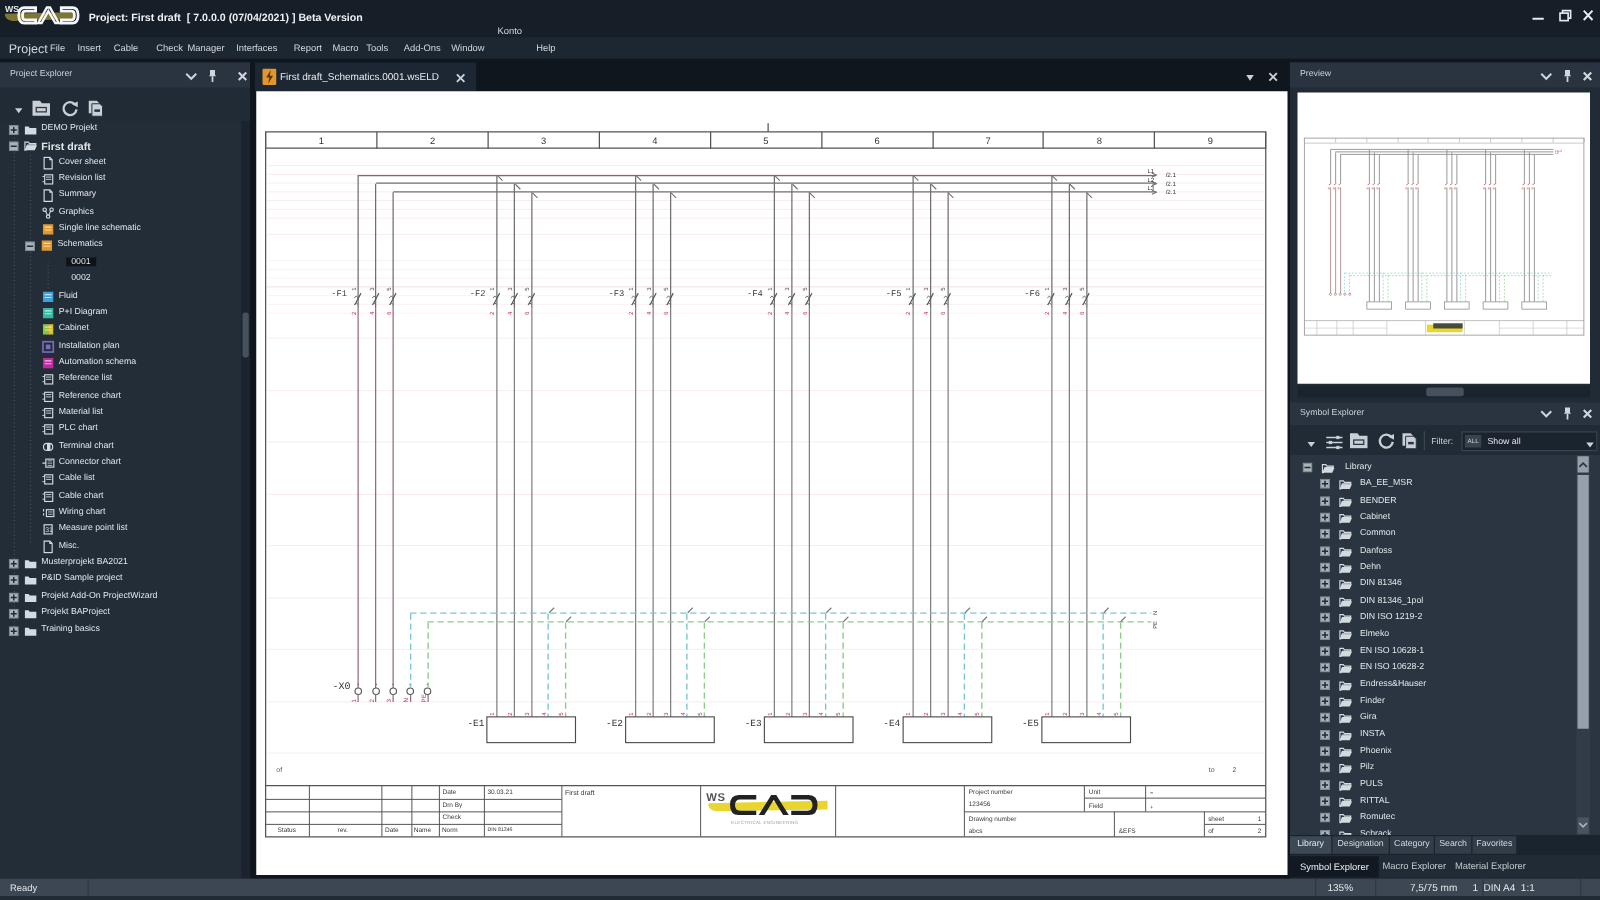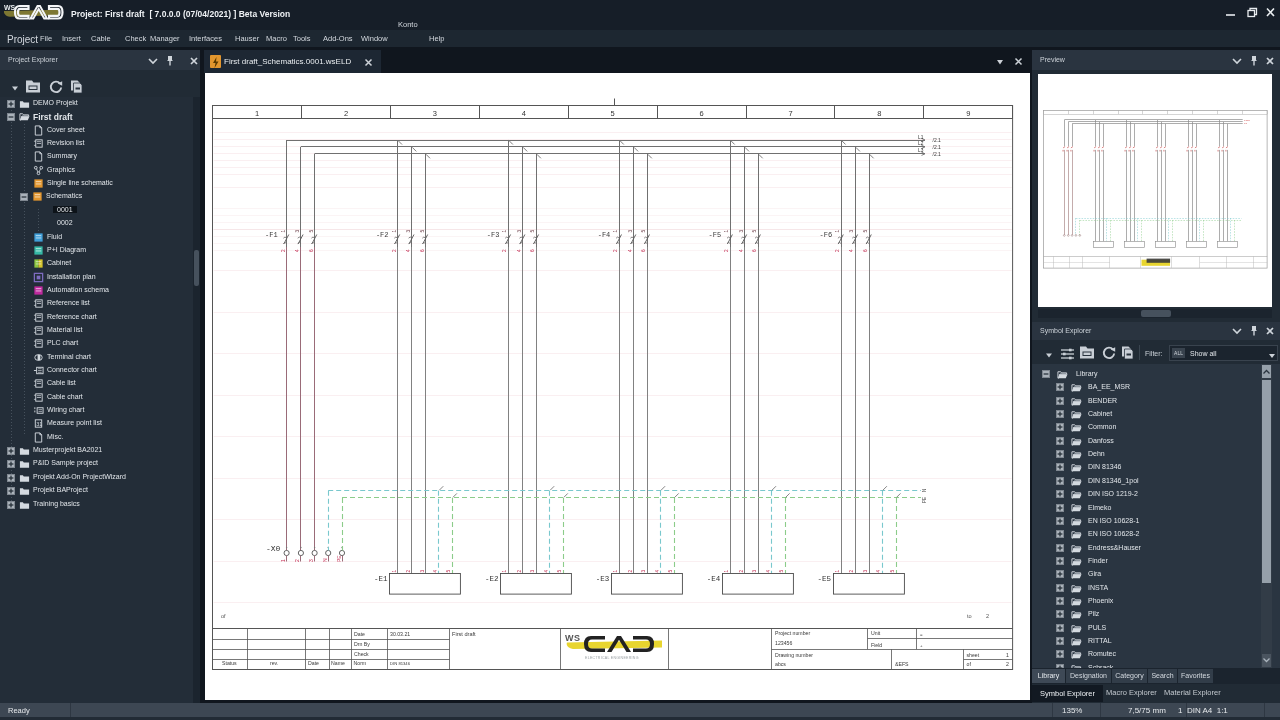--- a/index.html
+++ b/index.html
@@ -25,21 +25,21 @@
 </svg>
 
 <div class="abs" style="left:0;top:30px;width:1280px;height:17px;background:#1d2731"></div>
 <div class="abs" style="left:7px;top:34px;font-size:10px;color:#d3d8de">Project</div>
 <div class="abs" style="left:40px;top:34px;font-size:7.5px;color:#d3d8de">File</div>
 <div class="abs" style="left:62px;top:34px;font-size:7.5px;color:#d3d8de">Insert</div>
 <div class="abs" style="left:91px;top:34px;font-size:7.5px;color:#d3d8de">Cable</div>
 <div class="abs" style="left:125px;top:34px;font-size:7.5px;color:#d3d8de">Check</div>
 <div class="abs" style="left:150px;top:34px;font-size:7.5px;color:#d3d8de">Manager</div>
 <div class="abs" style="left:189px;top:34px;font-size:7.5px;color:#d3d8de">Interfaces</div>
-<div class="abs" style="left:235px;top:34px;font-size:7.5px;color:#d3d8de">Hauser</div>
+<div class="abs" style="left:235px;top:34px;font-size:7.5px;color:#d3d8de">Report</div>
 <div class="abs" style="left:266px;top:34px;font-size:7.5px;color:#d3d8de">Macro</div>
 <div class="abs" style="left:293px;top:34px;font-size:7.5px;color:#d3d8de">Tools</div>
 <div class="abs" style="left:323px;top:34px;font-size:7.5px;color:#d3d8de">Add-Ons</div>
 <div class="abs" style="left:361px;top:34px;font-size:7.5px;color:#d3d8de">Window</div>
 <div class="abs" style="left:398px;top:20px;font-size:7.5px;color:#d3d8de">Konto</div>
 <div class="abs" style="left:429px;top:34px;font-size:7.5px;color:#d3d8de">Help</div>
 <div class="abs" style="left:0;top:47px;width:1280px;height:656px;background:#10161e"></div>
 
 <div class="abs" style="left:0;top:50px;width:200px;height:653px;background:#212b35">
   <div style="position:absolute;left:0;top:0;width:200px;height:20px;background:#2a3440"></div>

